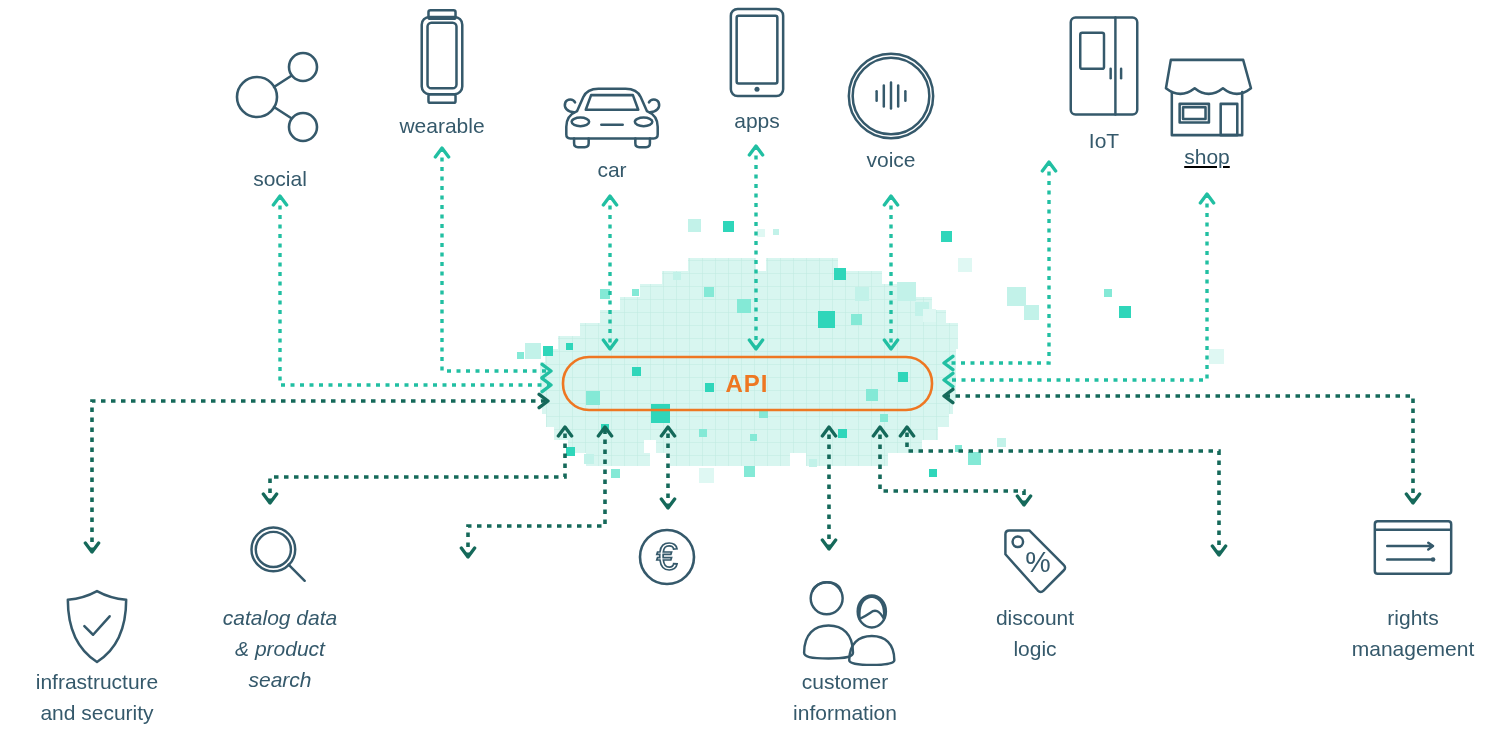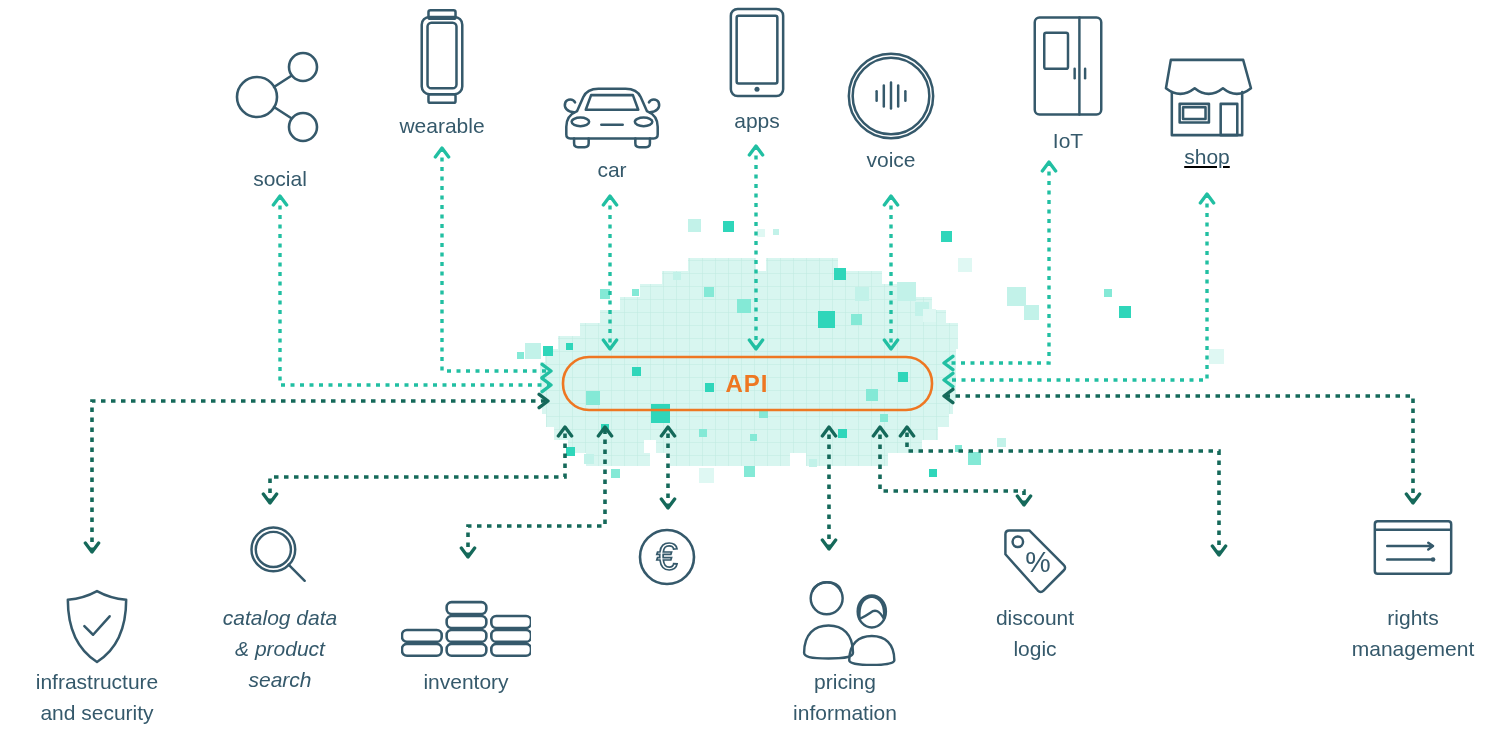--- a/index.html
+++ b/index.html
@@ -208,21 +208,21 @@
       <circle class="st" cx="48" cy="48" r="40" stroke-width="1.4"></circle>
       <line class="st" x1="33" y1="43" x2="33" y2="53"></line>
       <line class="st" x1="40.5" y1="37" x2="40.5" y2="59"></line>
       <line class="st" x1="48" y1="34" x2="48" y2="61"></line>
       <line class="st" x1="55.5" y1="37" x2="55.5" y2="59"></line>
       <line class="st" x1="63" y1="43" x2="63" y2="53"></line>
     </svg>
     <div class="node-label" style="margin-top:2px;">voice</div>
   </div>
 
-  <div class="node" style="left:988px;top:12px;width:160px;">
+  <div class="node" style="left:1024px;top:12px;width:160px;">
     <svg width="76" height="108" viewBox="0 0 80 110">
       <rect class="st" x="5" y="4" width="70" height="102" rx="5"></rect>
       <line class="st" x1="52" y1="4" x2="52" y2="106"></line>
       <rect class="st" x="15" y="20" width="25" height="38" rx="2" stroke-width="1.8"></rect>
       <line class="st" x1="47" y1="58" x2="47" y2="68" stroke-width="1.8"></line>
       <line class="st" x1="58" y1="58" x2="58" y2="68" stroke-width="1.8"></line>
     </svg>
     <div class="node-label" style="margin-top:5px;">IoT</div>
   </div>
 
@@ -250,52 +250,38 @@
     <svg width="76" height="76" viewBox="0 0 80 80">
       <circle class="st" cx="33" cy="31" r="23"></circle>
       <circle class="st" cx="33" cy="31" r="18.5" stroke-width="1.4"></circle>
       <path class="st" d="M49,47 L66,64" stroke-width="7"></path>
     </svg>
     <div class="node-label" style="margin-top:6px;font-style:italic;">catalog data
 &amp; product
 search</div>
   </div>
 
-  <div class="node" style="left:376px;top:588px;width:180px;">
-    <svg width="130" height="70" viewBox="0 0 131 70">
-      <rect class="st" x="1" y="42" width="40" height="12" rx="5"></rect>
-      <rect class="st" x="1" y="56" width="40" height="12" rx="5"></rect>
-      <rect class="st" x="46" y="14" width="40" height="12" rx="5"></rect>
-      <rect class="st" x="46" y="28" width="40" height="12" rx="5"></rect>
-      <rect class="st" x="46" y="42" width="40" height="12" rx="5"></rect>
-      <rect class="st" x="46" y="56" width="40" height="12" rx="5"></rect>
-      <rect class="st" x="91" y="28" width="40" height="12" rx="5"></rect>
-      <rect class="st" x="91" y="42" width="40" height="12" rx="5"></rect>
-      <rect class="st" x="91" y="56" width="40" height="12" rx="5"></rect>
-    </svg>
-    <div class="node-label" style="margin-top:8px;">inventory</div>
-  </div>
 
   <div class="node" style="left:577px;top:527px;width:180px;">
     <svg width="60" height="60" viewBox="0 0 60 60">
       <circle class="st" cx="30" cy="30" r="27" stroke-width="2.2"></circle>
       <text class="euro-text" x="30" y="43" text-anchor="middle">€</text>
     </svg>
   </div>
 
   <div class="node" style="left:745px;top:572px;width:200px;">
     <svg width="112" height="94" viewBox="0 0 115 100">
       <circle class="st" cx="38" cy="28" r="17"></circle>
       <path class="st" d="M23,20 C26,9 50,7 53,20" stroke-width="2"></path>
       <path class="st" d="M14,86 C14,66 25,57 40,57 C55,57 66,66 66,86 C66,90 60,92 40,92 C20,92 14,90 14,86 Z"></path>
       <ellipse class="st" cx="86" cy="42" rx="15" ry="17"></ellipse>
       <path class="st" d="M73,50 Q71,28 86,26 Q101,28 99,50 Q92,37 85,43 Q79,47 73,50" stroke-width="2"></path>
       <path class="st" d="M62,94 C62,76 72,68 86,68 C100,68 110,76 110,94 C110,97 102,99 86,99 C70,99 62,97 62,94 Z"></path>
     </svg>
-    <div class="node-label" style="margin-top:0px;">pricing
+    <div class="node-label" style="margin-top:0px;">customer
 information</div>
   </div>
 
   <div class="node" style="left:960px;top:518px;width:150px;">
     <svg width="84" height="84" viewBox="0 0 88 88">
       <path class="st" d="M13,38 L13,17 Q13,13 17,13 L38,13 L74,49 Q77,52 74,55 L53,76 Q50,79 47,76 Z"></path>
       <circle class="st" cx="26" cy="25" r="5.5" stroke-width="2"></circle>
       <text class="pct-text" x="47" y="57" text-anchor="middle">%</text>
     </svg>
     <div class="node-label" style="margin-top:0px;">discount

